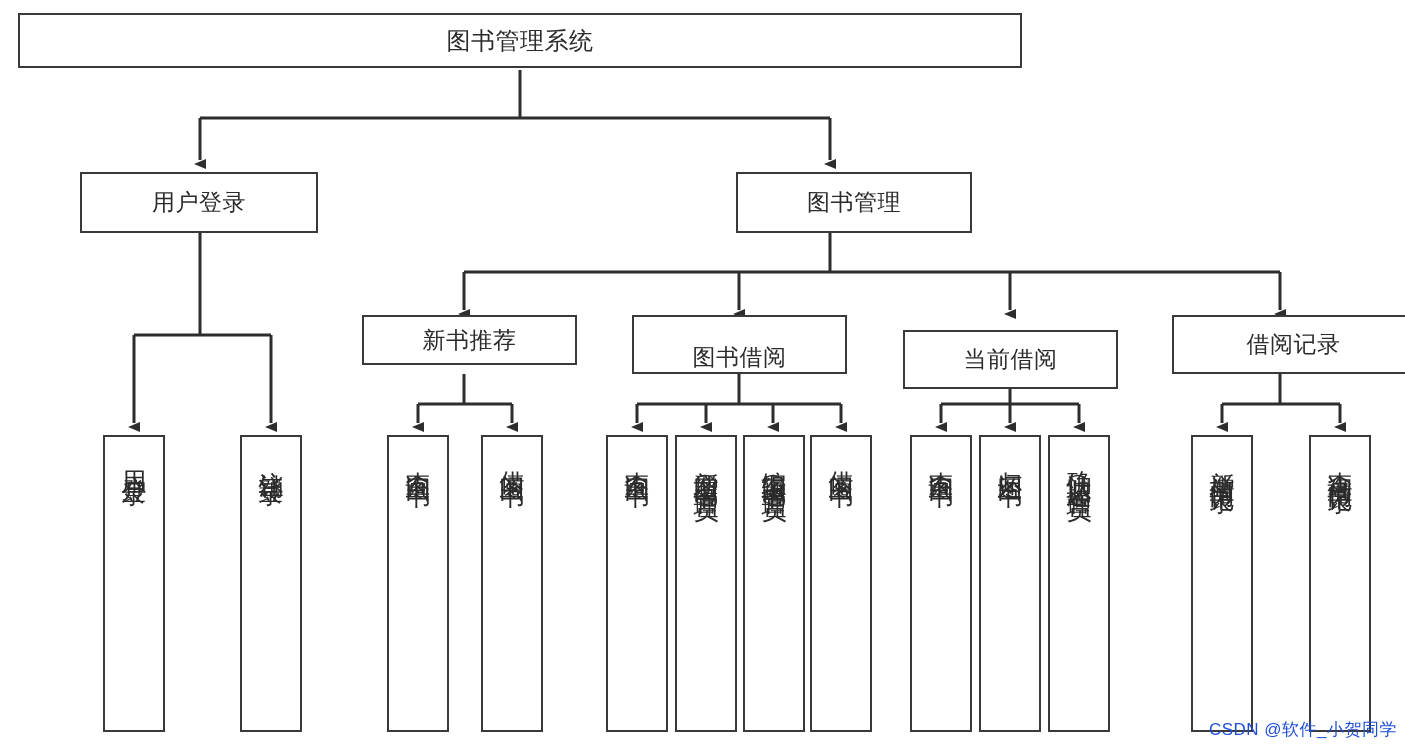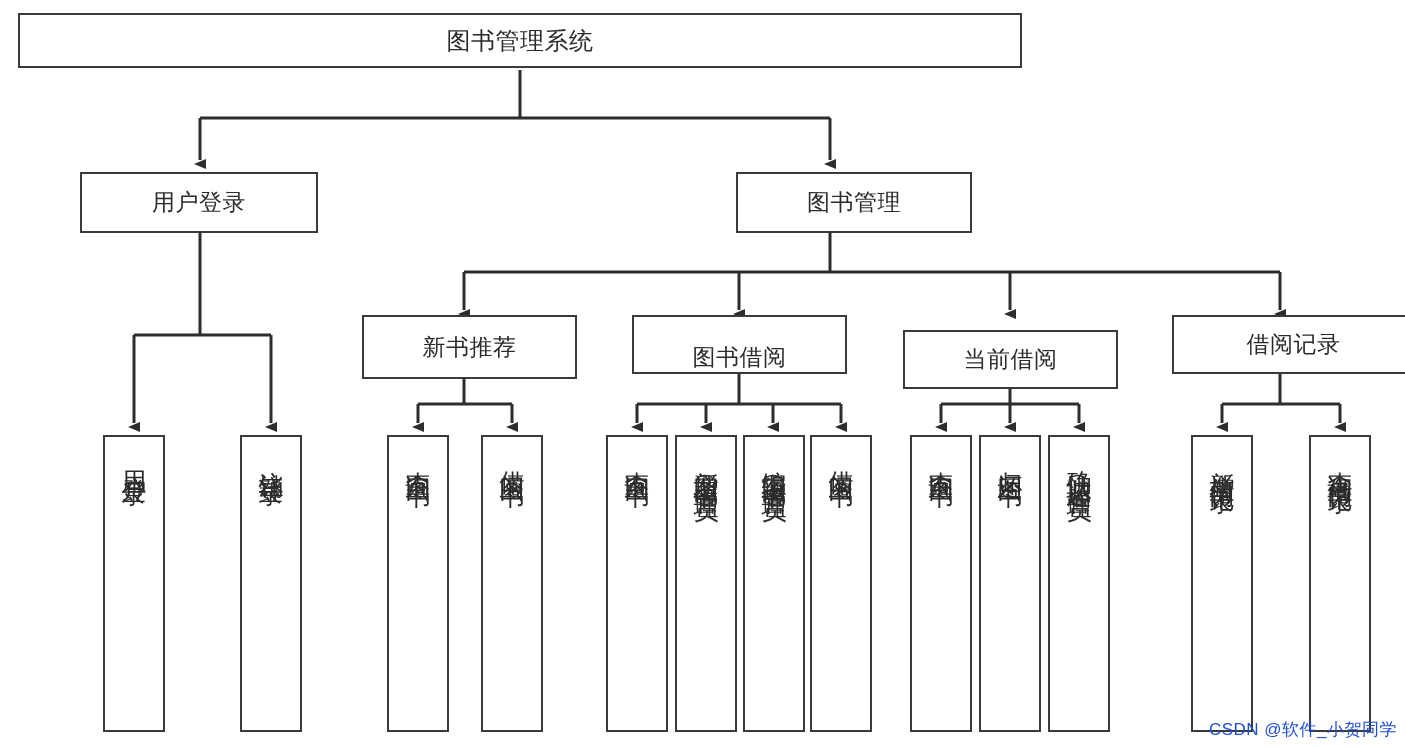--- a/index.html
+++ b/index.html
@@ -141,21 +141,21 @@
   </div>
 
   <div class="node h" style="left:80px; top:172px; width:238px; height:61px;">
     <span class="lbl">用户登录</span>
   </div>
 
   <div class="node h" style="left:736px; top:172px; width:236px; height:61px;">
     <span class="lbl">图书管理</span>
   </div>
 
-  <div class="node h" style="left:362px; top:315px; width:215px; height:64px;">
+  <div class="node h" style="left:362px; top:315px; width:215px; height:50px;">
     <span class="lbl">新书推荐</span>
   </div>
 
   <div class="node h" style="left:632px; top:315px; width:215px; height:59px;align-items:flex-end;">
     <span class="lbl">图书借阅</span>
   </div>
 
   <div class="node h" style="left:903px; top:315px; width:215px; height:59px;margin-top:15px;">
     <span class="lbl">当前借阅</span>
   </div>

